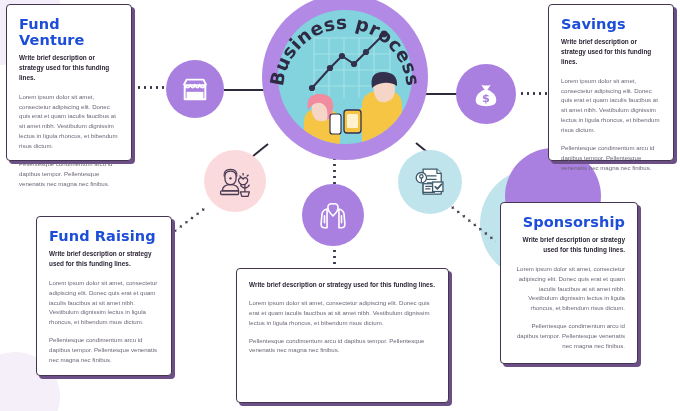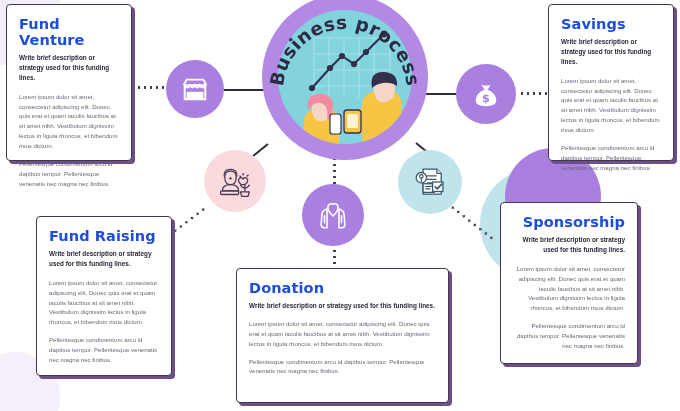--- a/index.html
+++ b/index.html
@@ -256,19 +256,18 @@
   </div>
 
   <div class="card" id="card-sponsorship">
     <h3>Sponsorship</h3>
     <p class="lead">Write brief description or strategy used for this funding lines.</p>
     <p class="body">Lorem ipsum dolor sit amet, consectetur adipiscing elit. Donec quis erat et quam iaculis faucibus at sit amet nibh. Vestibulum dignissim lectus in ligula rhoncus, et bibendum risus dictum.</p>
     <p class="body">Pellentesque condimentum arcu id dapibus tempor. Pellentesque venenatis nec magna nec finibus.</p>
   </div>
 
   <div class="card" id="card-donation">
-    <h3>Donation</h3>
     <p class="lead">Write brief description or strategy used for this funding lines.</p>
     <p class="body">Lorem ipsum dolor sit amet, consectetur adipiscing elit. Donec quis erat et quam iaculis faucibus at sit amet nibh. Vestibulum dignissim lectus in ligula rhoncus, et bibendum risus dictum.</p>
     <p class="body">Pellentesque condimentum arcu id dapibus tempor. Pellentesque venenatis nec magna nec finibus.</p>
   </div>
 
 </div>
 
 </body></html>

